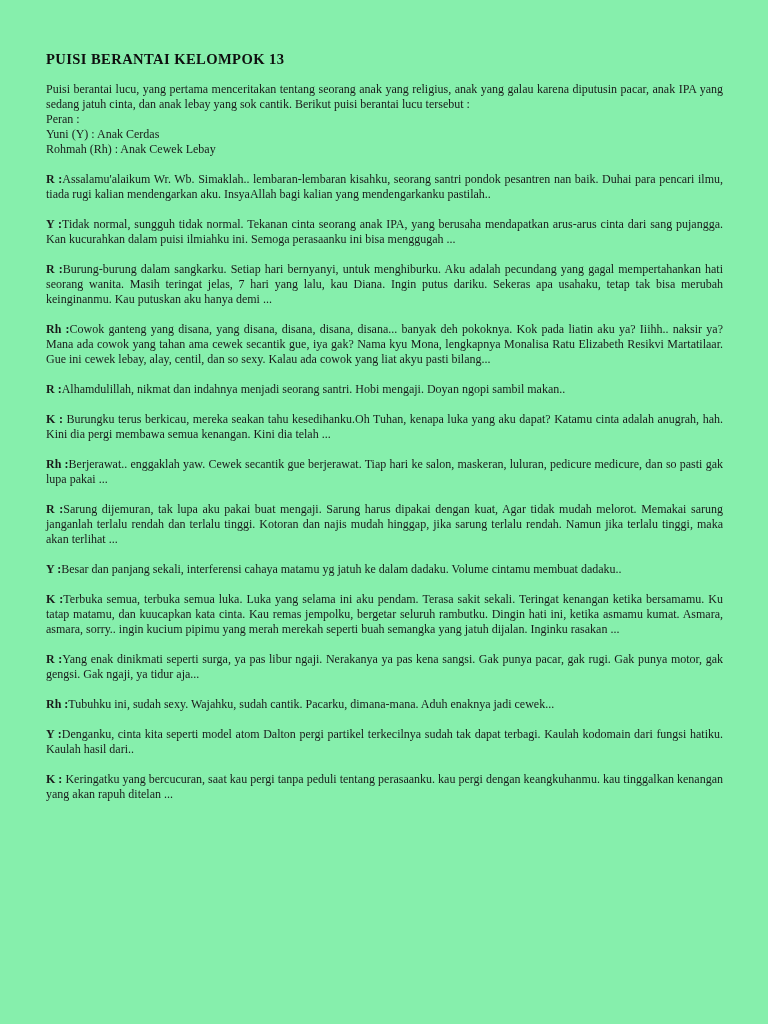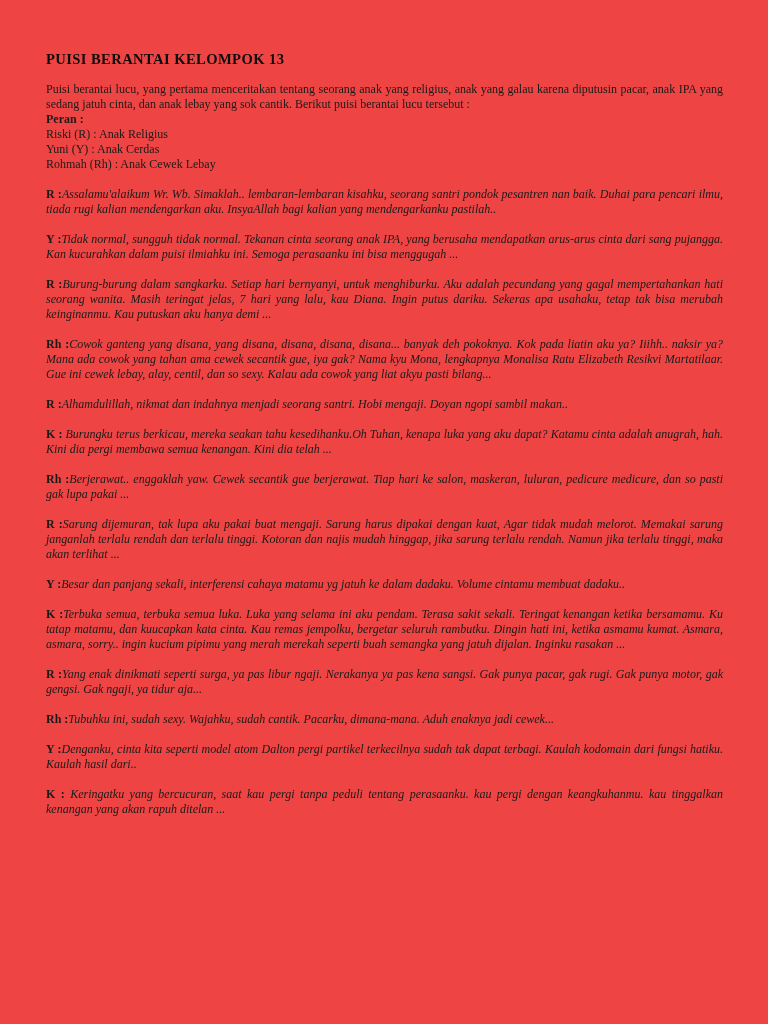--- a/index.html
+++ b/index.html
@@ -12,21 +12,21 @@
     height: 1024px;
     overflow: hidden;
     font-family: "Liberation Serif", serif;
     color: #161616;
   }
   .page {
     box-sizing: border-box;
     width: 768px;
     height: 1024px;
     padding: 51px 45px 0 46px;
-    background: #ef4444;
+    background: #86efac;
   }
   .title {
     margin: 0 0 14px 0;
     font-size: 14.6px;
     font-weight: bold;
     letter-spacing: 0.4px;
     color: #0e0e0e;
   }
   .body-text {
     font-size: 12px;
@@ -34,47 +34,45 @@
     color: #1a1a1a;
   }
   .intro {
     margin: 0;
     text-align: justify;
   }
   .roles {
     margin: 0;
   }
   .roles-heading {
-    font-weight: bold;
+    font-weight: normal;
   }
   .dlg {
     margin: 15px 0 0 0;
     text-align: justify;
   }
   .spk {
     font-weight: bold;
     font-style: normal;
     white-space: pre-wrap;
   }
   .txt {
-    font-style: italic;
   }
 </style>
 </head>
 <body>
 
 <div class="page">
 
   <h1 class="title">PUISI BERANTAI KELOMPOK 13</h1>
 
   <p class="body-text intro">Puisi berantai lucu, yang pertama menceritakan tentang seorang anak yang religius, anak yang galau karena diputusin pacar, anak IPA yang sedang jatuh cinta, dan anak lebay yang sok cantik. Berikut puisi berantai lucu tersebut :</p>
 
   <div class="roles">
     <div class="body-text roles-heading">Peran :</div>
-    <div class="body-text role-line">Riski (R) : Anak Religius</div>
     <div class="body-text role-line">Yuni (Y) : Anak Cerdas</div>
     <div class="body-text role-line">Rohmah (Rh) : Anak Cewek Lebay</div>
   </div>
 
   <p class="body-text dlg"><span class="spk">R :</span><span class="txt">Assalamu'alaikum Wr. Wb. Simaklah.. lembaran-lembaran kisahku, seorang santri pondok pesantren nan baik. Duhai para pencari ilmu, tiada rugi kalian mendengarkan aku. InsyaAllah bagi kalian yang mendengarkanku pastilah..</span></p>
 
   <p class="body-text dlg"><span class="spk">Y :</span><span class="txt">Tidak normal, sungguh tidak normal. Tekanan cinta seorang anak IPA, yang berusaha mendapatkan arus-arus cinta dari sang pujangga. Kan kucurahkan dalam puisi ilmiahku ini. Semoga perasaanku ini bisa menggugah ...</span></p>
 
   <p class="body-text dlg"><span class="spk">R :</span><span class="txt">Burung-burung dalam sangkarku. Setiap hari bernyanyi, untuk menghiburku. Aku adalah pecundang yang gagal mempertahankan hati seorang wanita. Masih teringat jelas, 7 hari yang lalu, kau Diana. Ingin putus dariku. Sekeras apa usahaku, tetap tak bisa merubah keinginanmu. Kau putuskan aku hanya demi ...</span></p>
 

